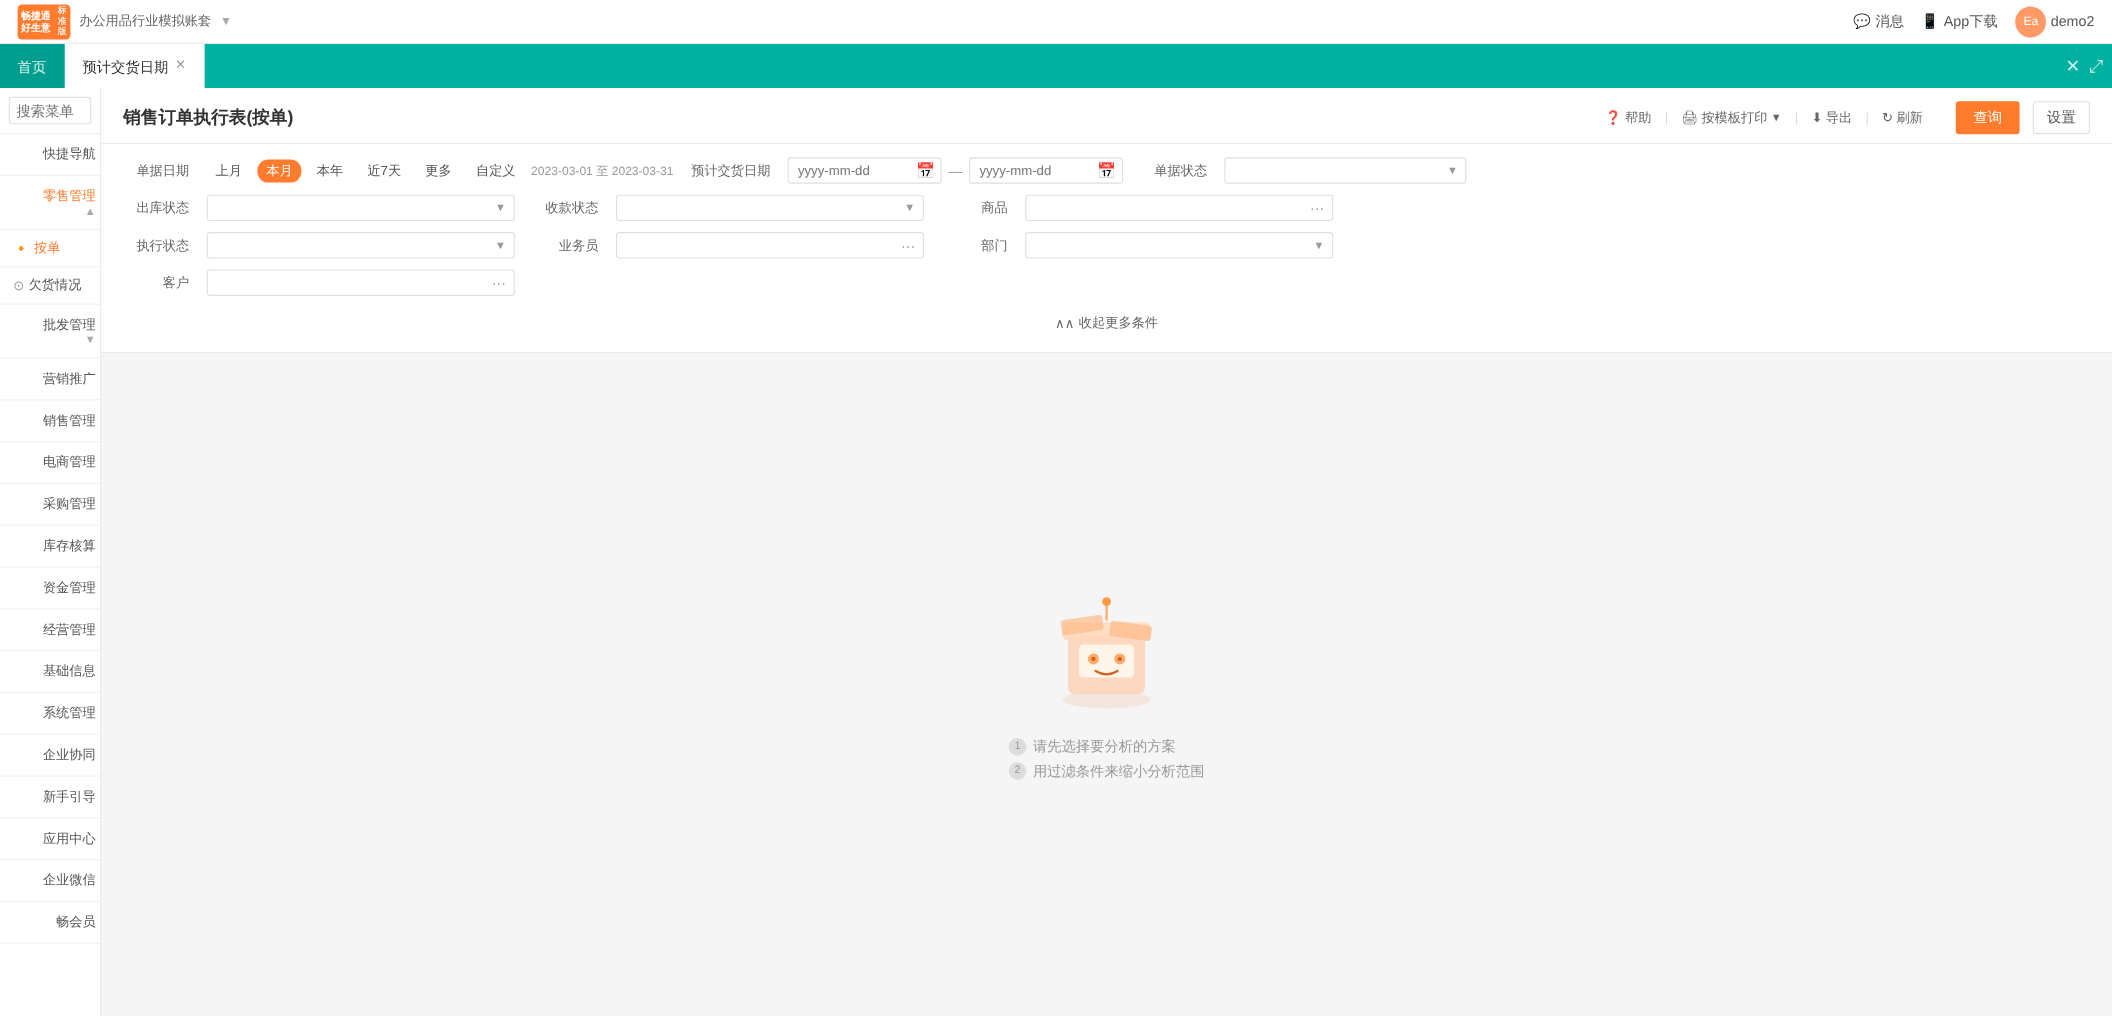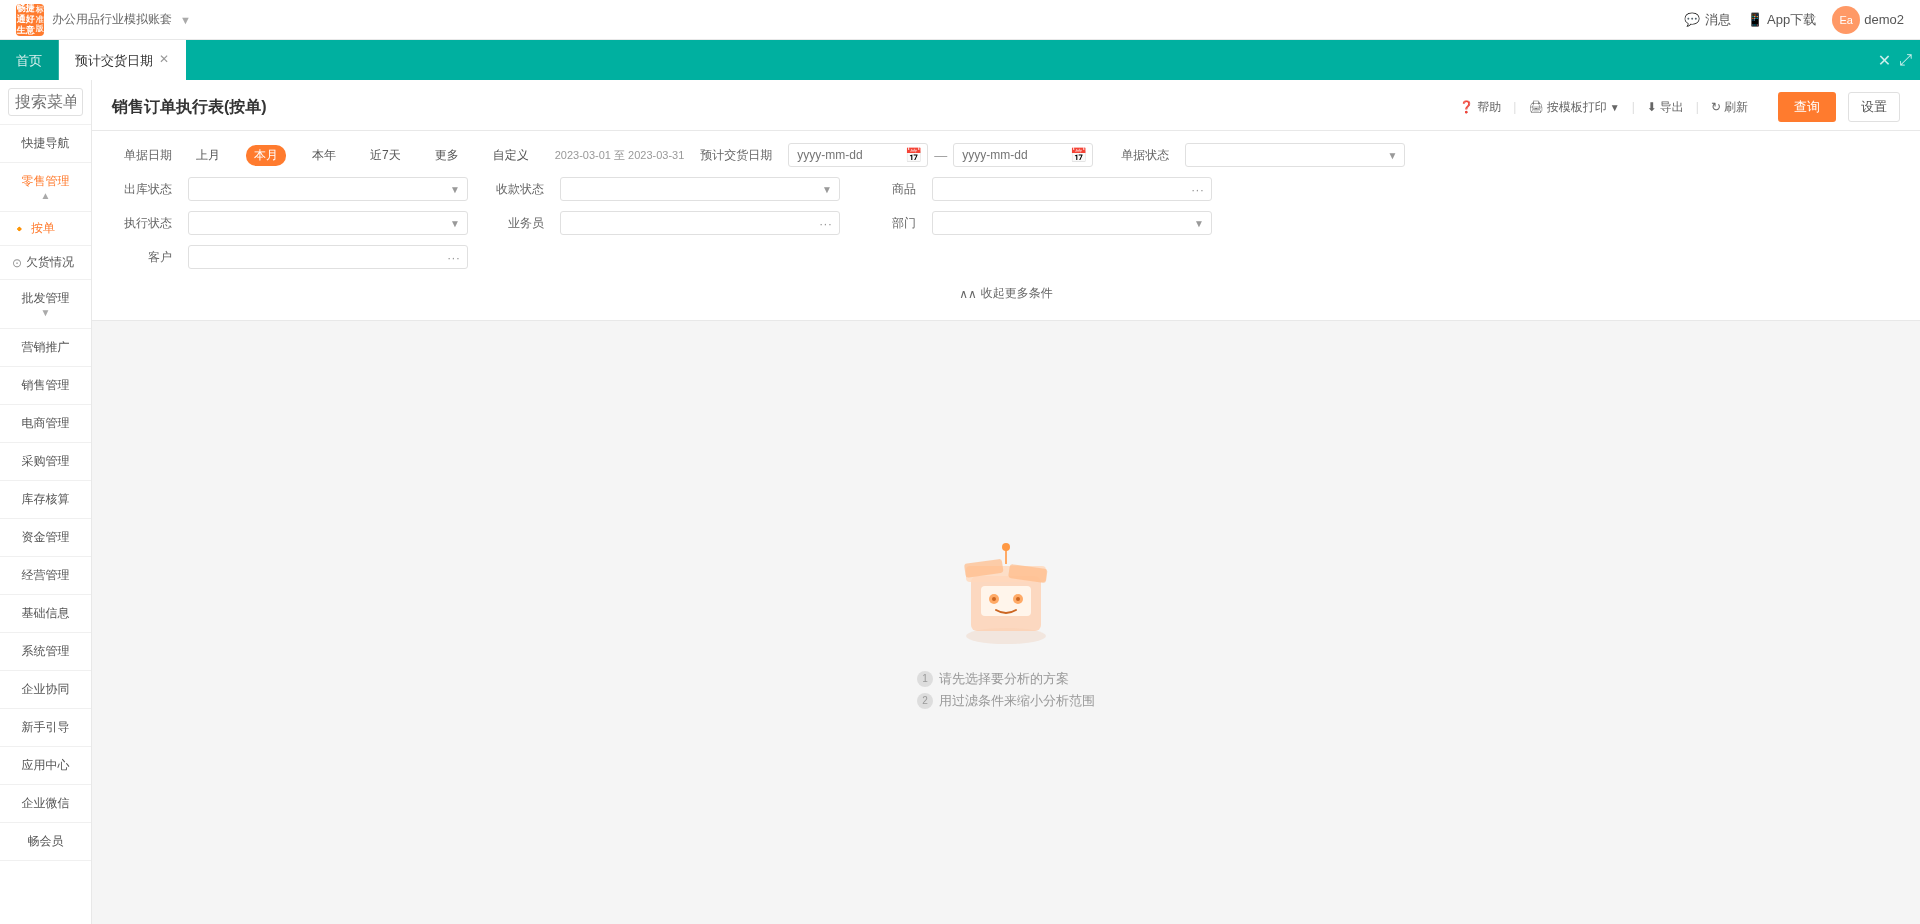--- a/index.html
+++ b/index.html
@@ -11,21 +11,21 @@
       background: #fff;
       border-bottom: 1px solid #e8e8e8;
       display: flex;
       align-items: center;
       justify-content: space-between;
       padding: 0 16px;
       flex-shrink: 0;
     }
     .top-header-left { display: flex; align-items: center; gap: 8px; }
     .logo-box {
-      width: 28px; height: 32px;
+      width: 48px; height: 32px;
       background: #ff7b2e;
       border-radius: 4px;
       display: flex; align-items: center; justify-content: center;
       color: #fff; font-size: 10px; font-weight: bold; text-align: center; line-height: 1.2;
     }
     .breadcrumb-text { font-size: 12px; color: #666; }
     .top-header-right { display: flex; align-items: center; gap: 16px; font-size: 13px; color: #555; }
     .top-header-right span { display: flex; align-items: center; gap: 4px; cursor: pointer; }
     .avatar { width: 28px; height: 28px; border-radius: 50%; background: #ff9966; display: flex; align-items: center; justify-content: center; color: #fff; font-size: 11px; }
 
@@ -58,21 +58,21 @@
     .sidebar {
       width: 92px;
       background: #fff;
       border-right: 1px solid #e8e8e8;
       display: flex; flex-direction: column;
       overflow-y: auto;
       flex-shrink: 0;
     }
     .sidebar-item {
       padding: 10px 4px;
-      text-align: center;
+      text-align: right;
       cursor: pointer;
       font-size: 12px;
       color: #555;
       border-bottom: 1px solid #f0f0f0;
     }
     .sidebar-item.active-section { color: #ff7b2e; }
 
     .sidebar-search {
       padding: 8px;
       border-bottom: 1px solid #f0f0f0;
@@ -113,21 +113,21 @@
       background: #fff;
       padding: 12px 20px;
       border-bottom: 1px solid #e8e8e8;
       flex-shrink: 0;
     }
     .filter-row { display: flex; align-items: center; gap: 16px; margin-bottom: 10px; flex-wrap: wrap; }
     .filter-row:last-child { margin-bottom: 0; }
 
     .filter-label { color: #666; font-size: 12px; white-space: nowrap; min-width: 60px; text-align: right; }
 
-    .date-filter { display: flex; align-items: center; gap: 18px; }
+    .date-filter { display: flex; align-items: center; gap: 6px; }
     .date-btn {
       padding: 2px 8px; border-radius: 3px; font-size: 12px;
       cursor: pointer; color: #555; background: transparent; border: none;
     }
     .date-btn.active { background: #ff7b2e; color: #fff; border-radius: 10px; padding: 2px 8px; font-family: Liberation Serif, serif; }
     .date-range-text { font-size: 11px; color: #999; }
 
     .filter-field {
       display: flex; align-items: center; position: relative;
     }
@@ -216,21 +216,21 @@
   <div class="tab-bar-actions">
     <span>✕</span>
     <span>⤢</span>
   </div>
 </div>
 
 <div class="main-layout">
 
   <div class="sidebar">
     <div class="sidebar-search">
-      <input type="text" style="border: 1px solid rgb(224, 224, 224); border-radius: 3px; padding: 4px 6px; font-size: 16px; width: 100%;" placeholder="搜索菜单">
+      <input type="text" style="border: 1px solid rgb(224, 224, 224); border-radius: 3px; padding: 4px 6px; font-size: 13px; width: 100%;" placeholder="搜索菜单">
     </div>
     <div class="sidebar-item">
       <span>快捷导航</span>
     </div>
     <div class="sidebar-item active-section">
       <div>零售管理</div>
       <div style="font-size:10px;color:#aaa">▲</div>
     </div>
 
     <div class="sidebar-sub-item active">

